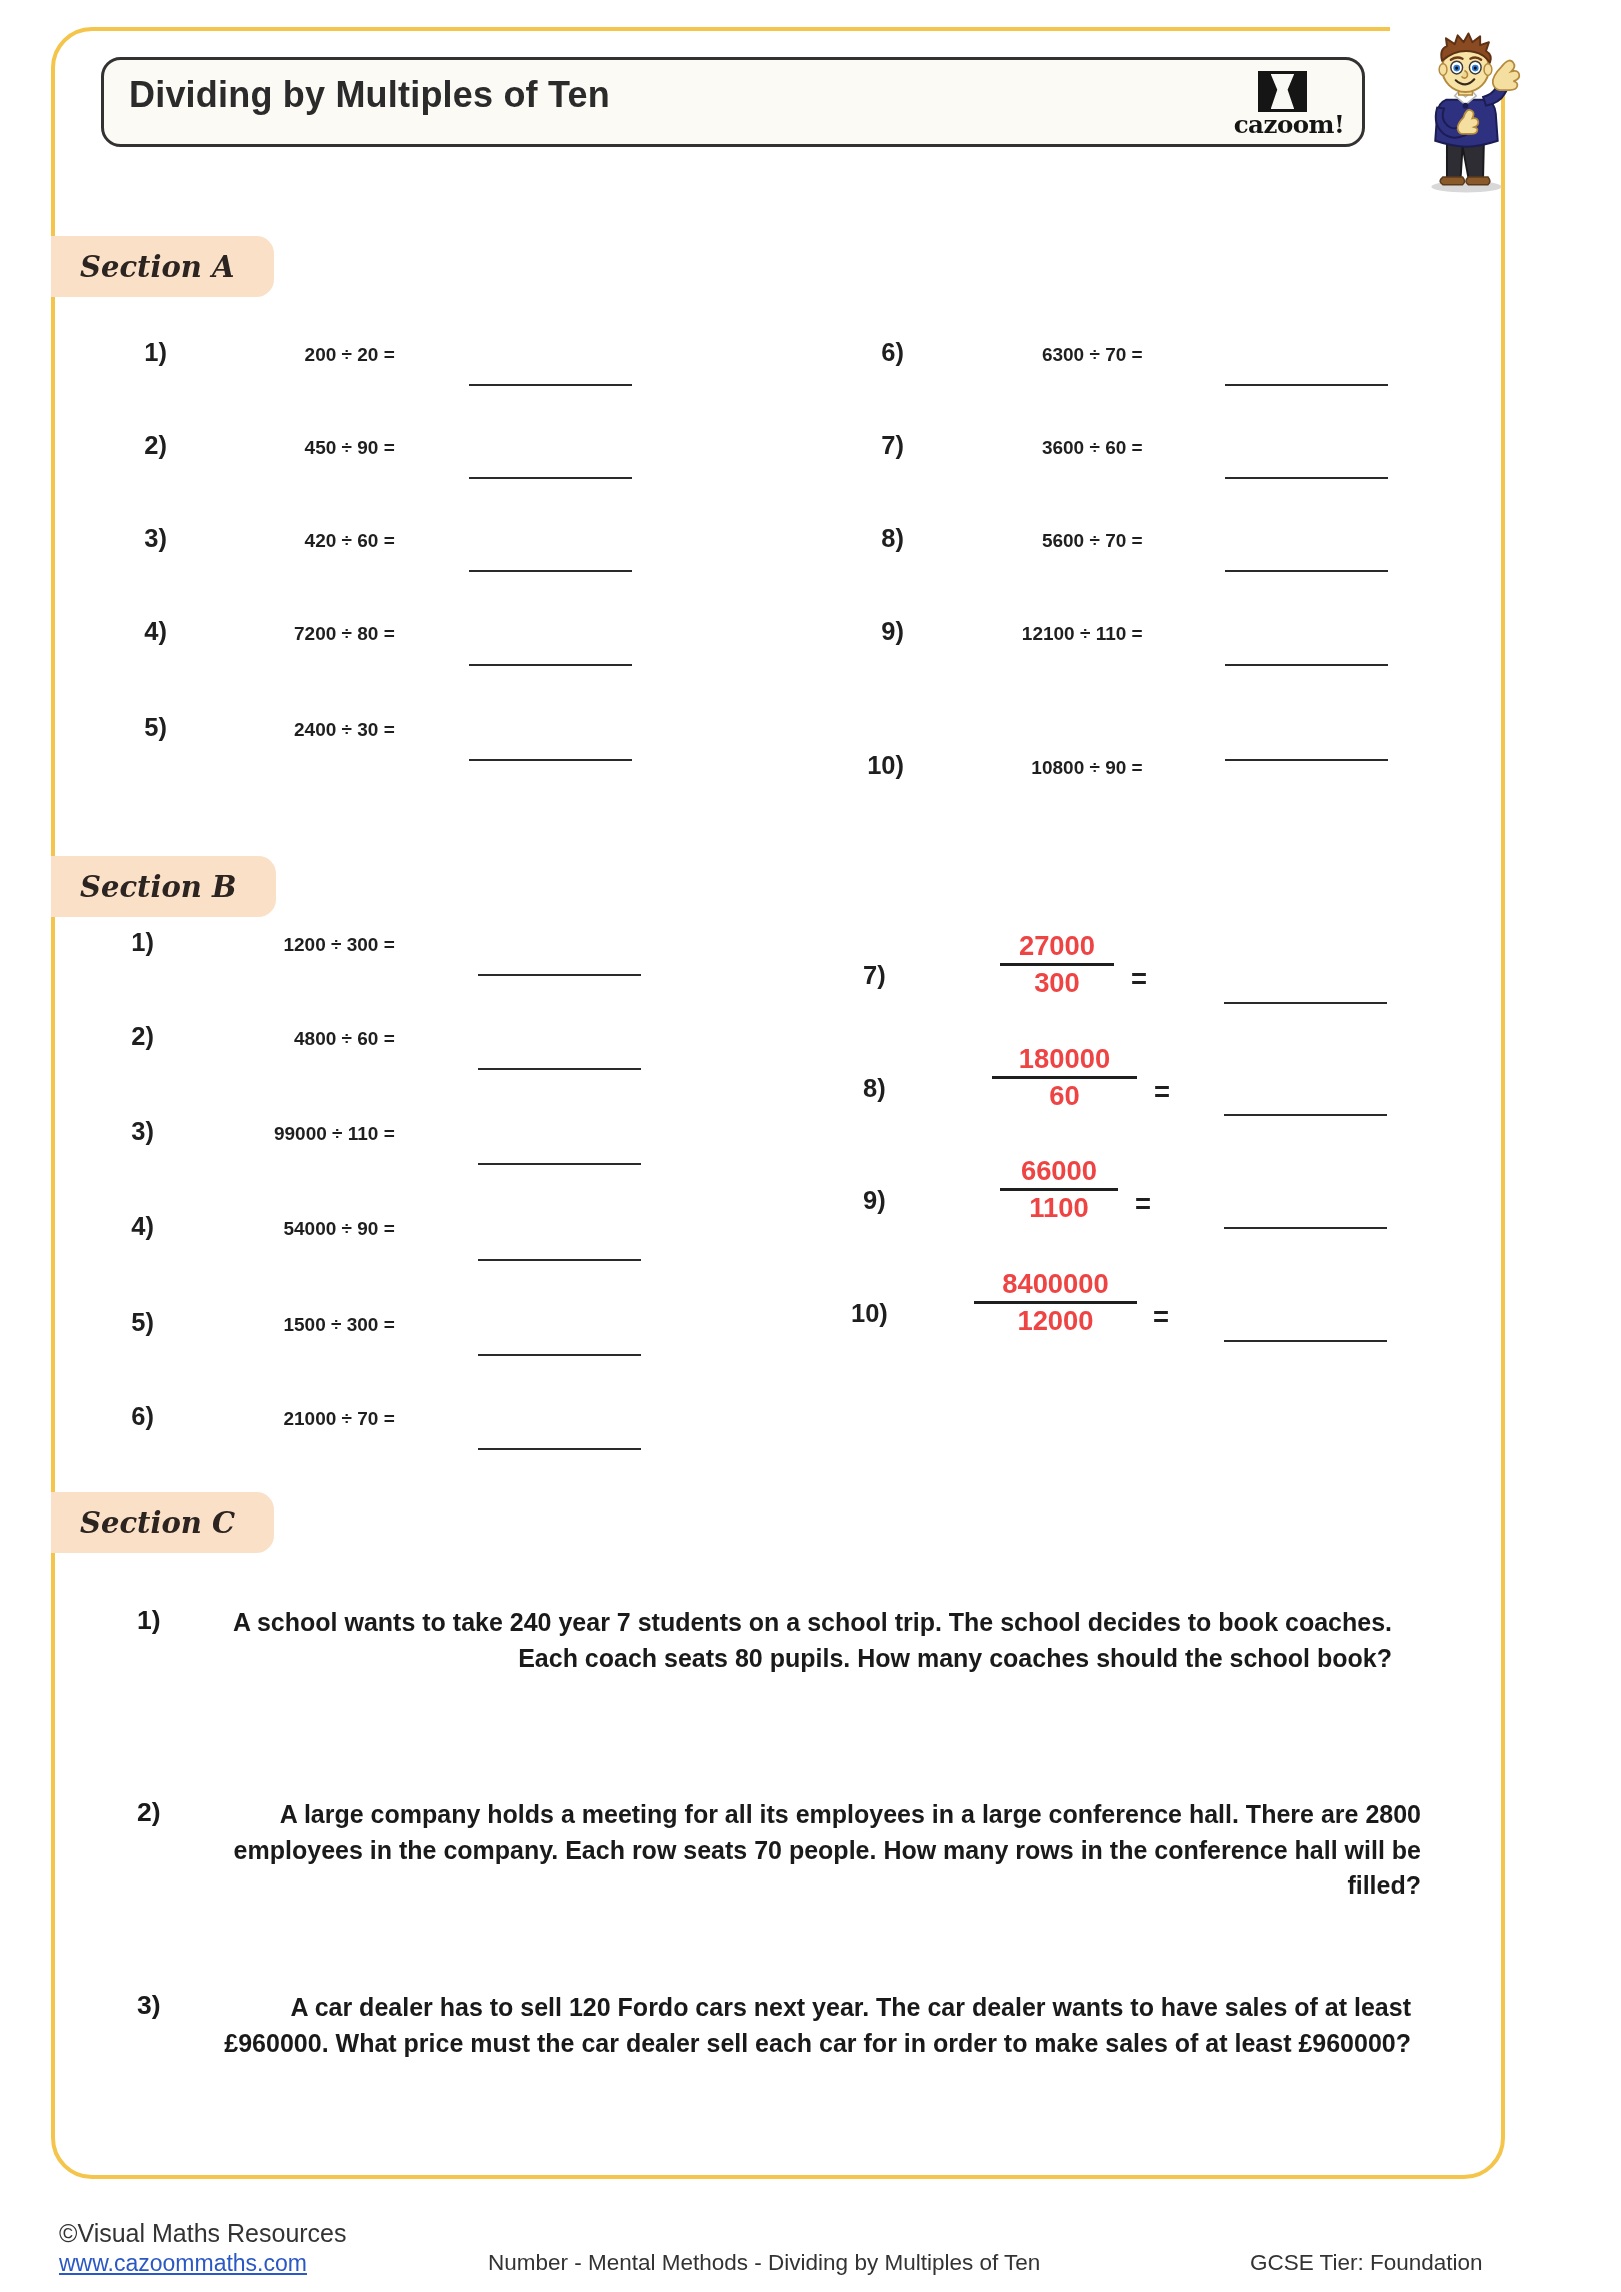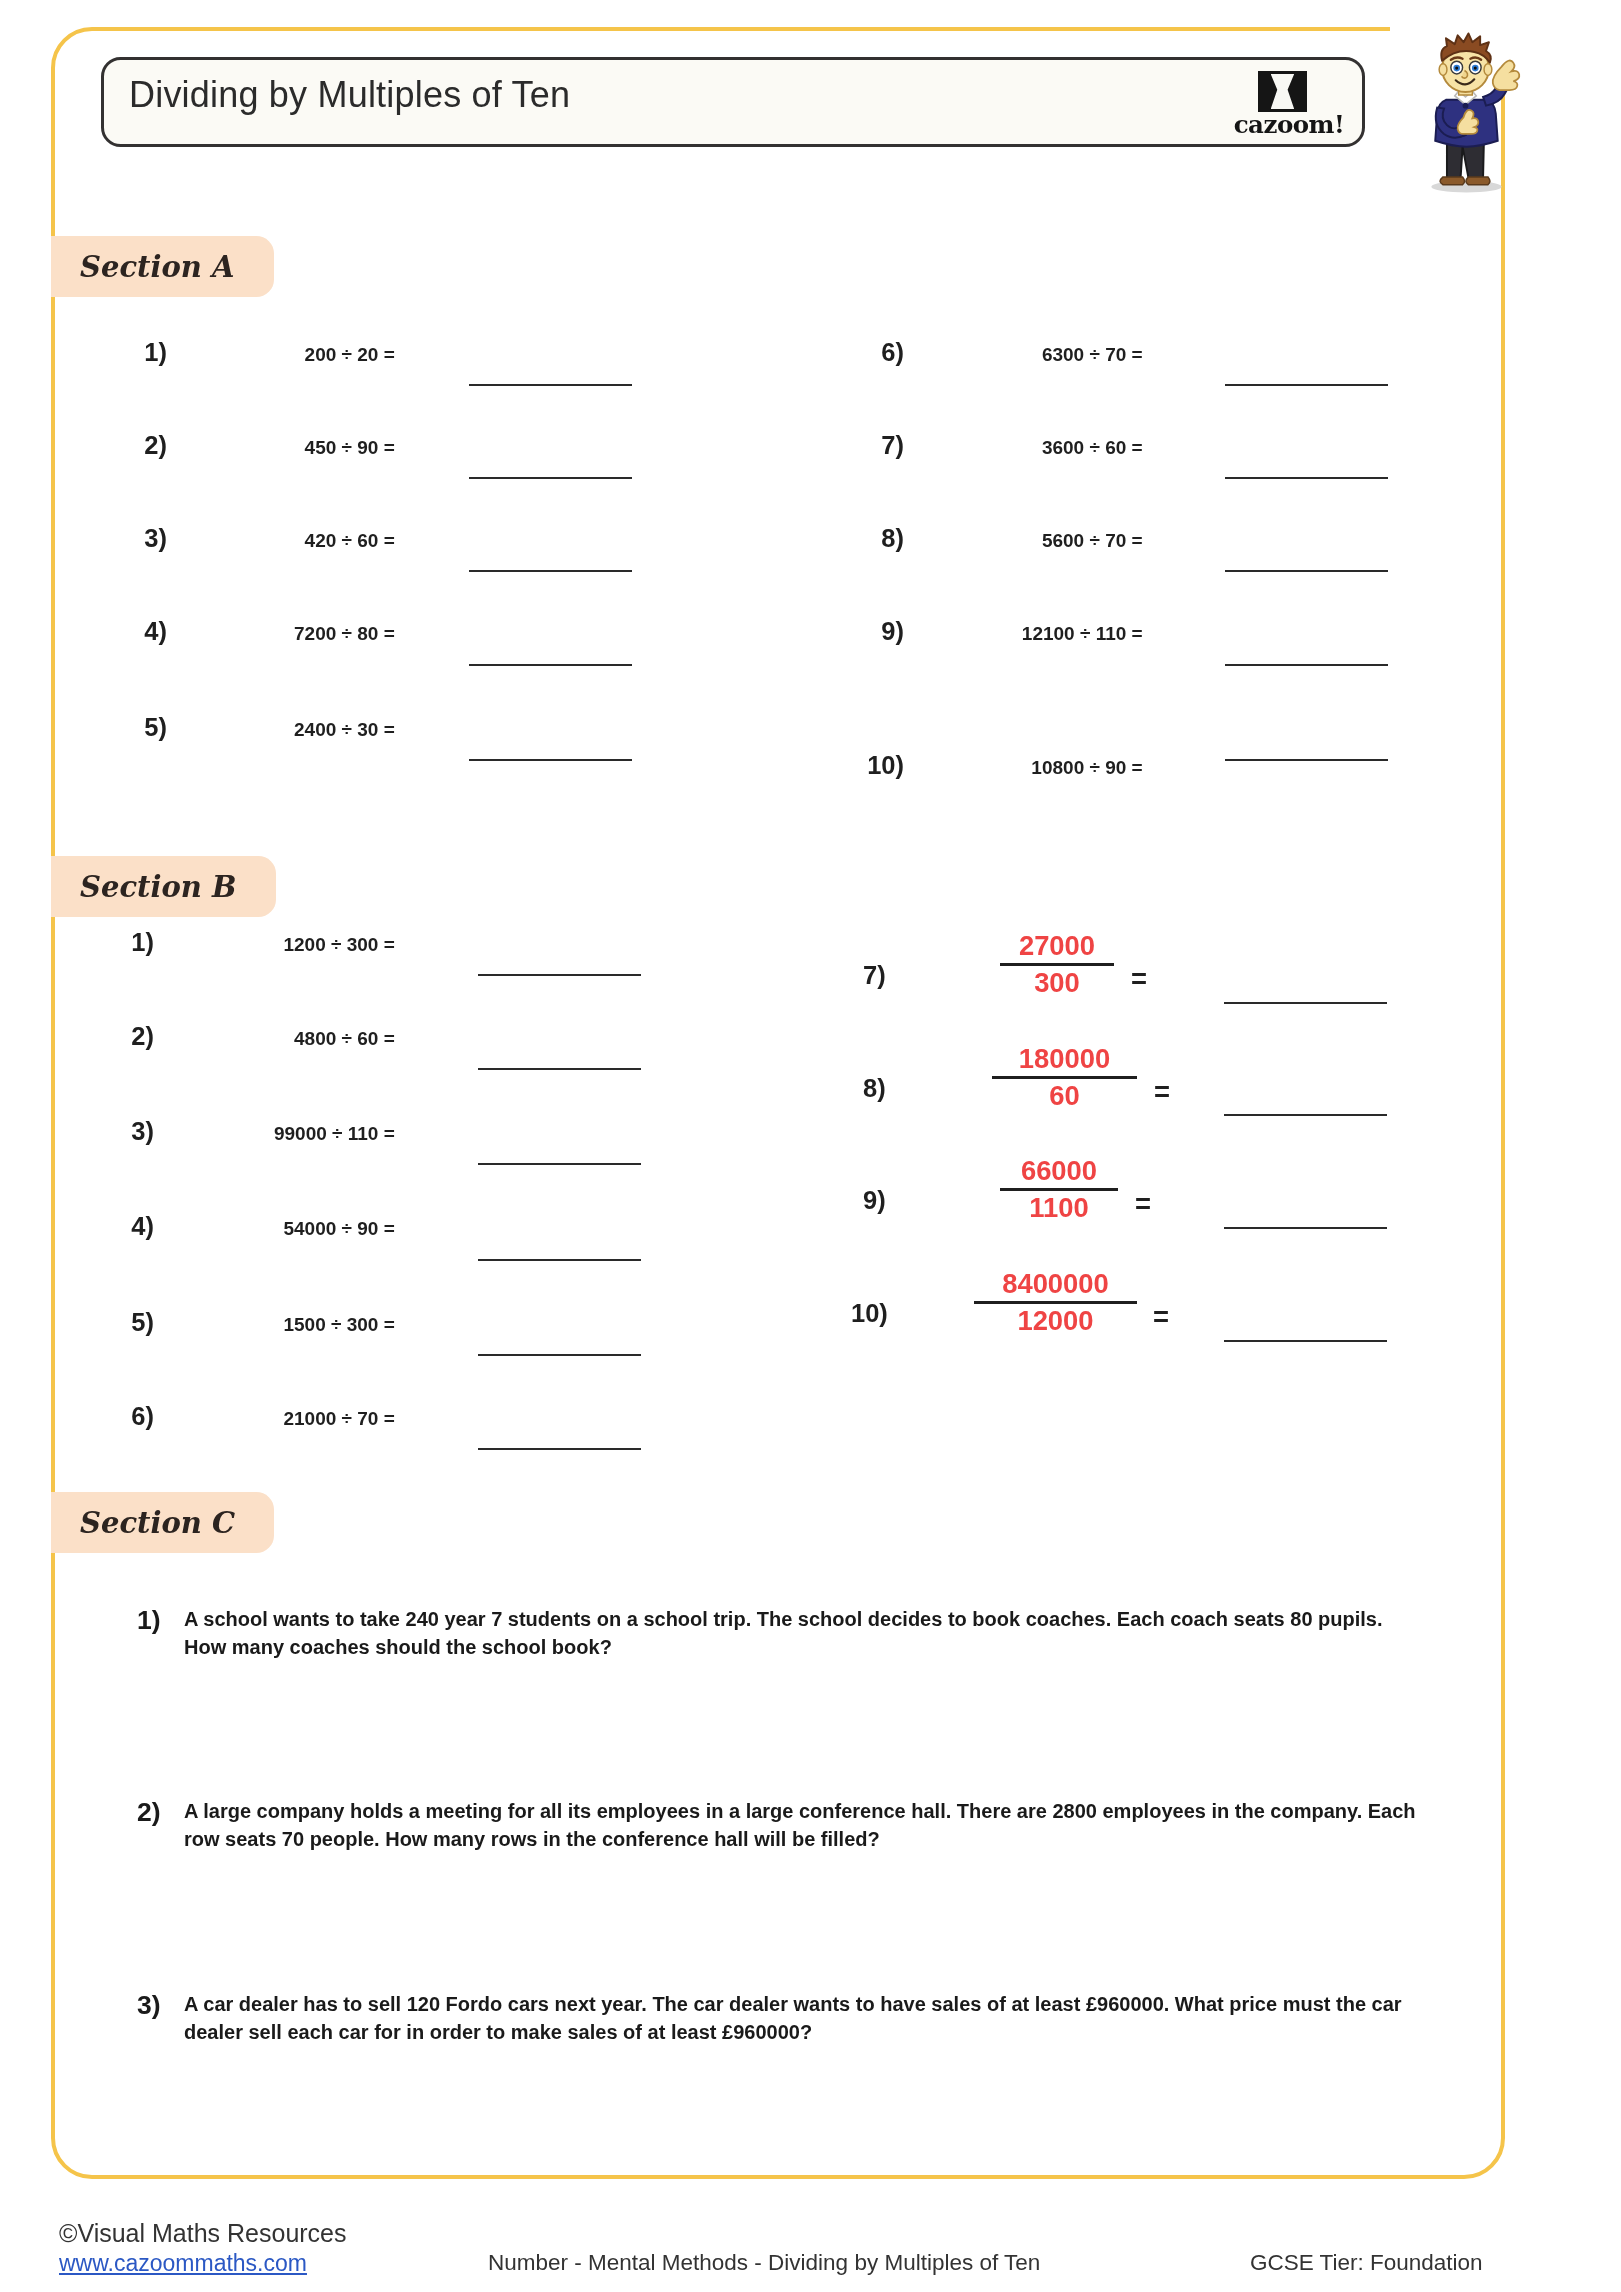--- a/index.html
+++ b/index.html
@@ -48,21 +48,21 @@
     border: 3.9px solid #333131;
     border-radius: 19.6px;
     background: #FBFAF5;
     box-sizing: border-box;
   }
   .title-text {
     position: absolute;
     left: 129px;
     top: 74px;
     font-size: 36px;
-    font-weight: normal;
+    font-weight: bold;
     color: #2b2b2b;
     letter-spacing: 0.2px;
     white-space: nowrap;
   }
 
   
   .logo-box {
     position: absolute;
     left: 1224px;
     top: 69px;
@@ -200,24 +200,25 @@
     align-items: flex-start;
   }
   .wp-num {
     font-size: 26.5px;
     font-weight: bold;
     color: #1a1a1a;
     width: 47px;
     flex: 0 0 47px;
   }
   .wp-text {
-    font-size: 20px;
+    font-size: 25px;
     font-weight: bold;
     color: #1a1a1a;
     line-height: 1.42;
+    text-align: right;
   }
 
   
   .footer-copy {
     position: absolute;
     left: 59px;
     top: 2219px;
     font-size: 25px;
     color: #333333;
   }

